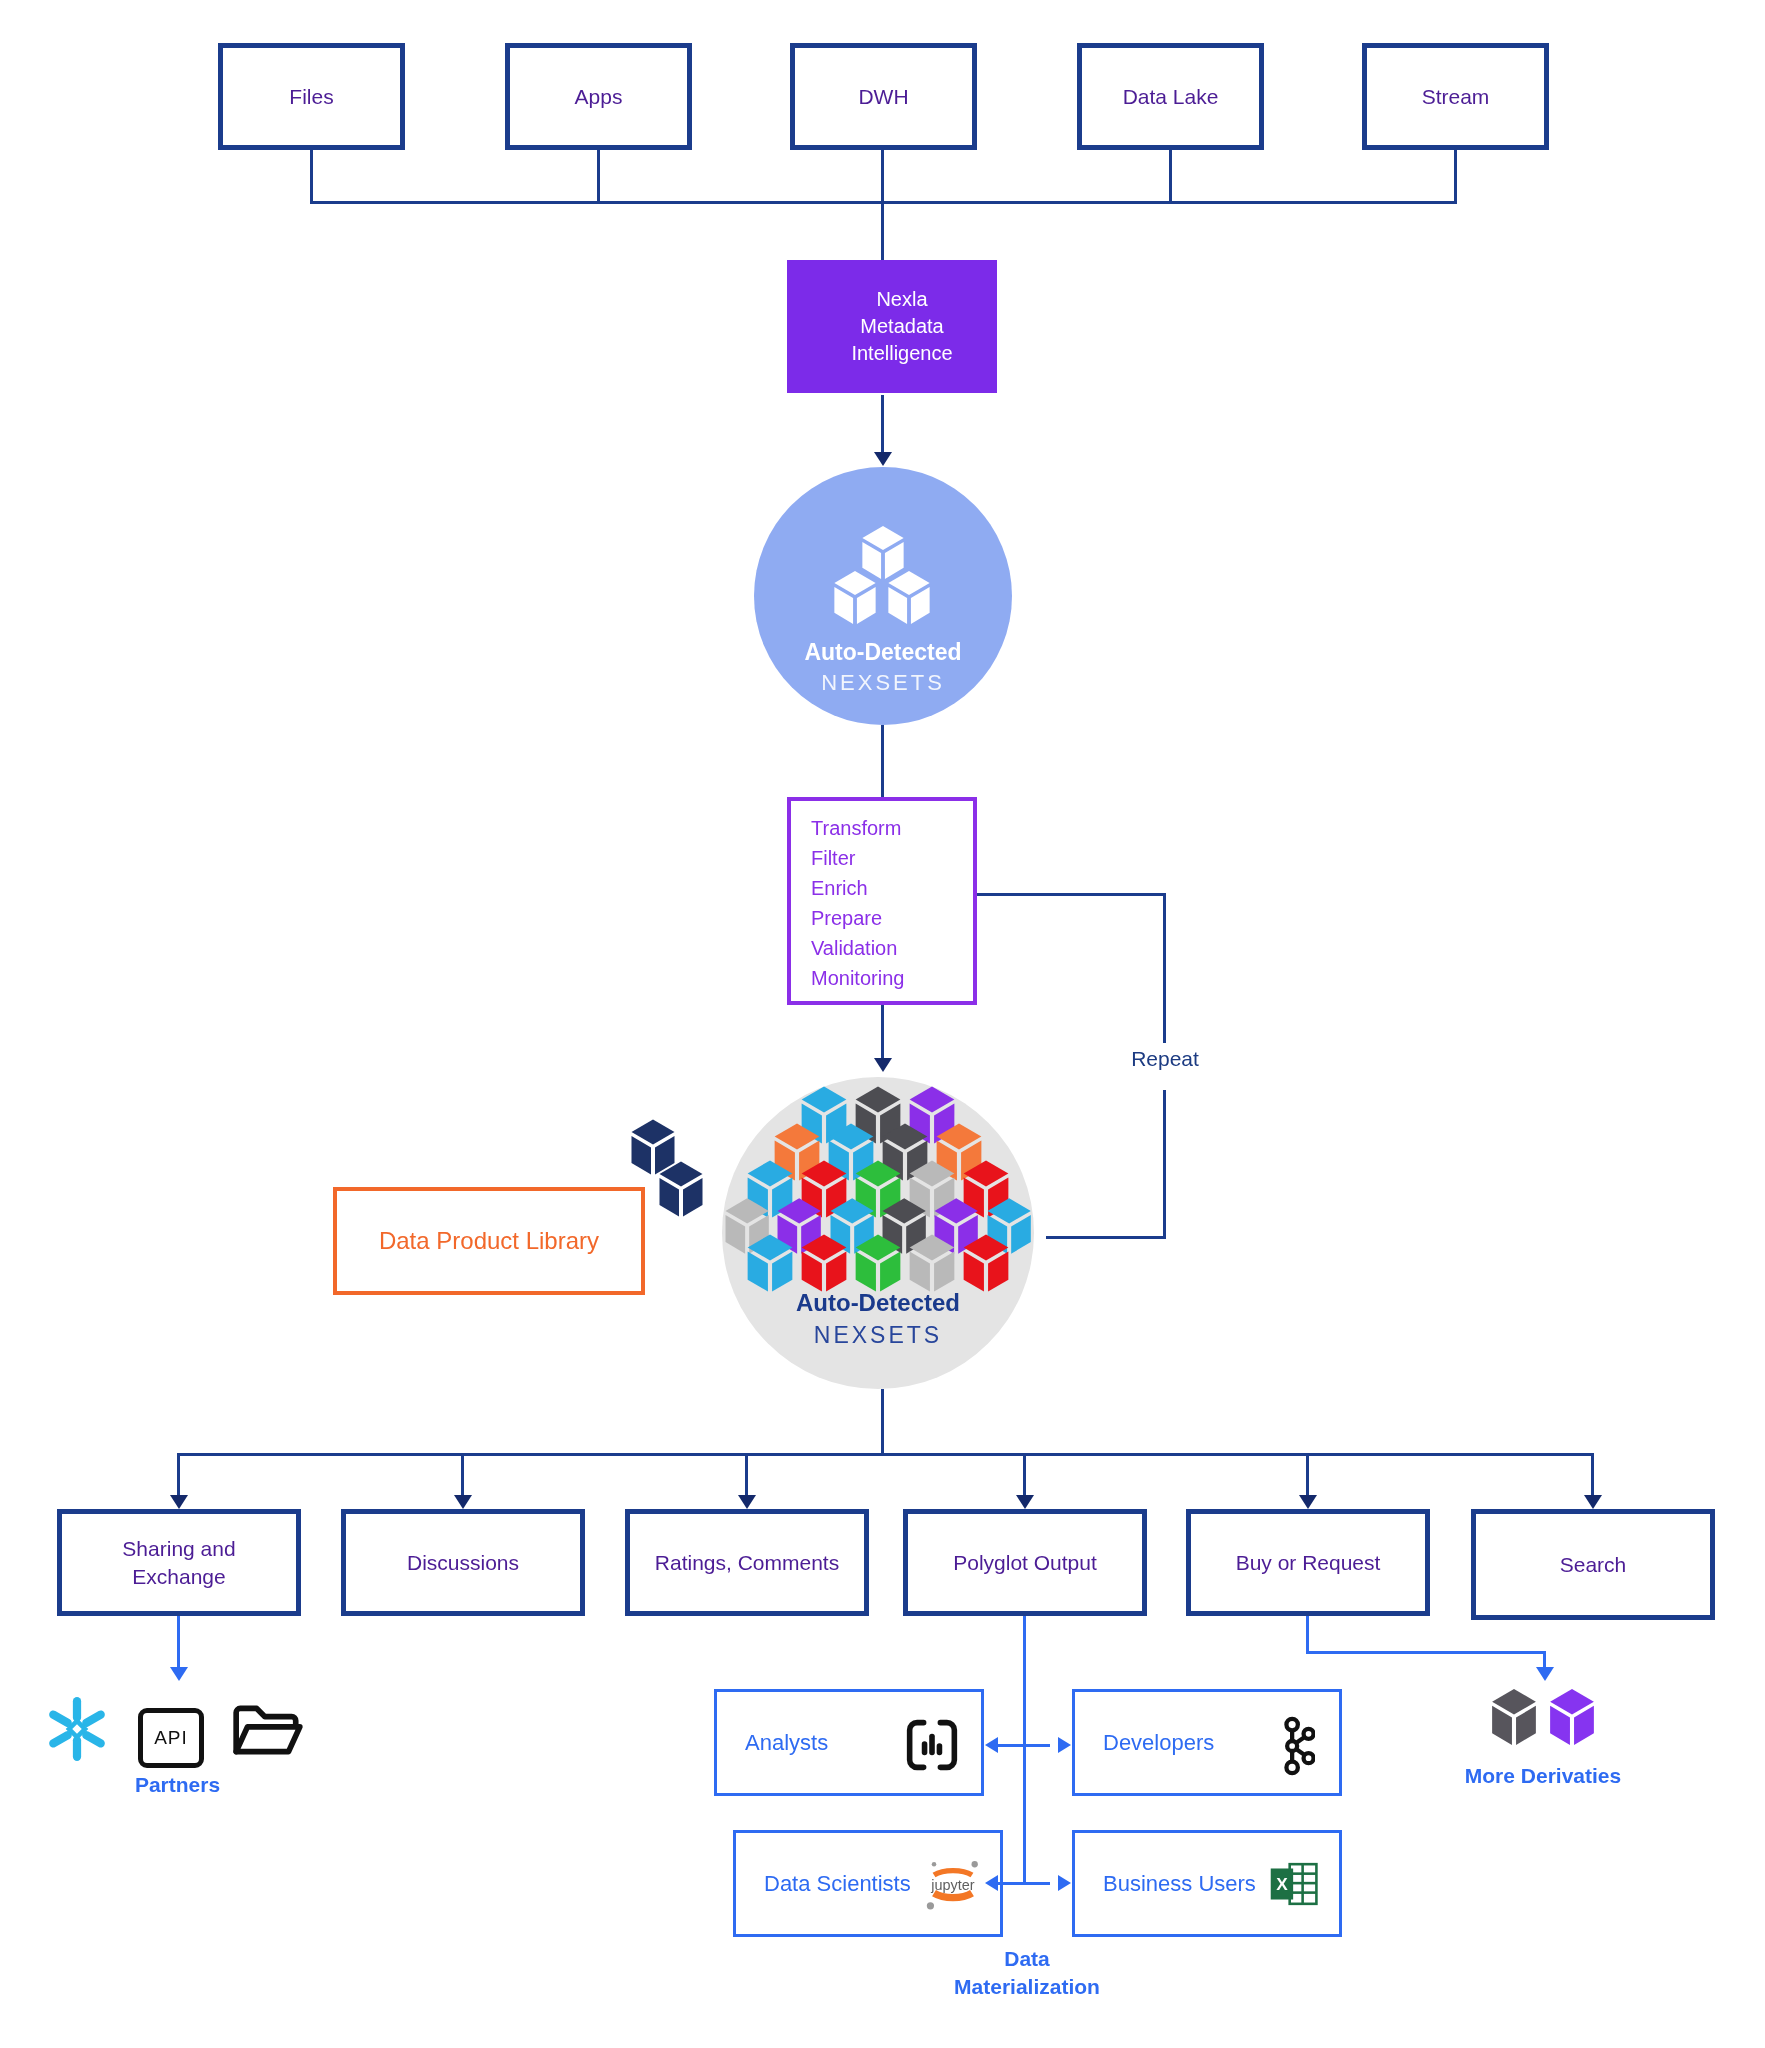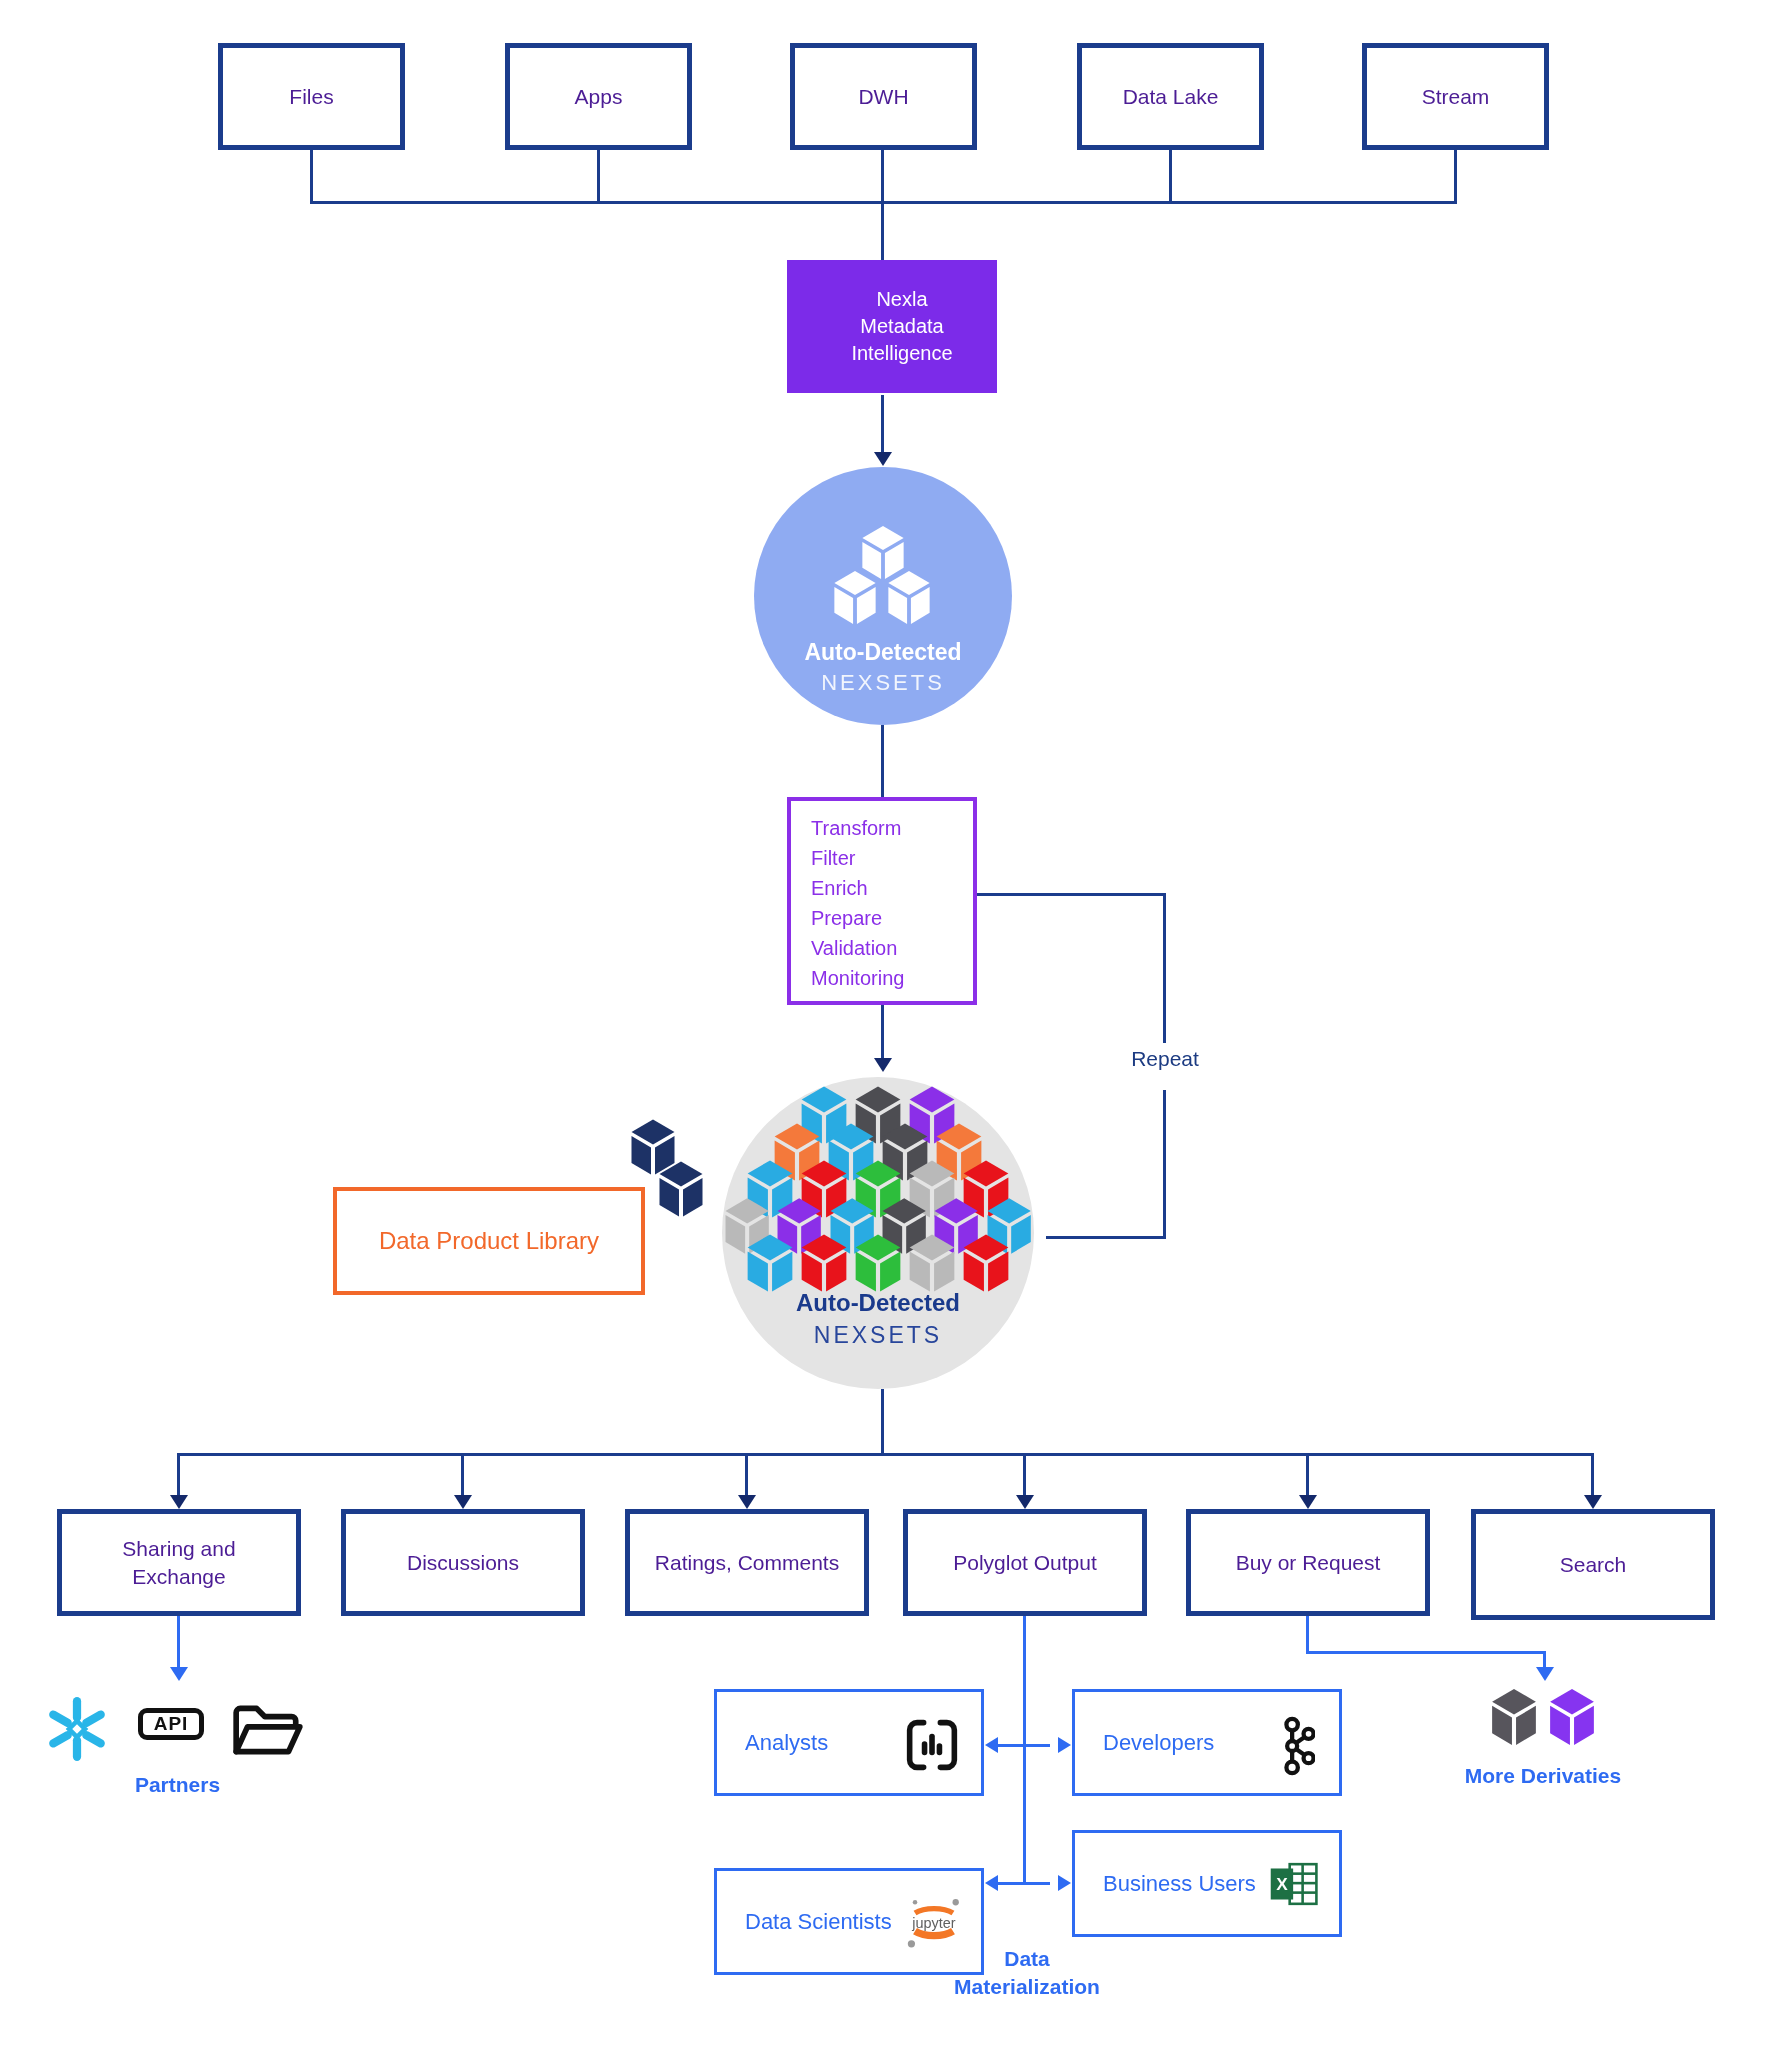--- a/index.html
+++ b/index.html
@@ -312,23 +312,23 @@
           <line x1="32" y1="43" x2="32" y2="59"></line>
         <line x1="9" y1="18" x2="23" y2="26"></line>
           <line x1="41" y1="38" x2="55" y2="46"></line>
         <line x1="9" y1="46" x2="23" y2="38"></line>
           <line x1="41" y1="26" x2="55" y2="18"></line>
       </g>
       <rect x="26.5" y="26.5" width="11" height="11" transform="rotate(45 32 32)" fill="none" stroke="#29B5E8" stroke-width="4.5"></rect>
     </svg>
   </span>
 
-  <div style="position:absolute;left:138px;top:1708px;width:66px;height:32px;border:5px solid #111;
+  <div style="position:absolute;left:138px;top:1708px;width:66px;height:60px;border:5px solid #111;
               border-radius:9px;box-sizing:border-box;display:flex;align-items:center;justify-content:center;
-              font-weight:bold;font-size:19px;letter-spacing:1px;color:#111;">
+              font-weight:normal;font-size:19px;letter-spacing:1px;color:#111;">
     <span>API</span>
   </div>
 
   <span style="position:absolute;left:230px;top:1700px;">
     <svg viewBox="0 0 74 58" width="76" height="60" fill="none" stroke="#111" stroke-width="5.5" stroke-linejoin="round" stroke-linecap="round">
       <path d="M6,50 V12 a4,4 0 0 1 4,-4 h16 l8,8 h26 a4,4 0 0 1 4,4 v5"></path>
       <path d="M6,50 l11,-24 h51 l-11,24 z"></path>
     </svg>
   </span>
 
@@ -367,21 +367,21 @@
           <circle cx="24" cy="12" r="8"></circle>
             <circle cx="24" cy="42" r="7"></circle>
             <circle cx="24" cy="72" r="8"></circle>
           <circle cx="47" cy="25" r="7"></circle>
             <circle cx="47" cy="59" r="7"></circle>
         </g>
       </svg>
     </span>
   </div>
 
-  <div class="bluebox" style="left:714px;top:1830px;width:270px;height:107px;margin-top:38px;">
+  <div class="bluebox" style="left:733px;top:1830px;width:270px;height:107px;">
     <span style="margin-left:28px;">Data Scientists</span>
     <span style="position:absolute;right:16px;top:24px;">
       <svg viewBox="0 0 68 62" width="62" height="56">
         <path d="M13,20 A26,12 0 0 1 55,20" fill="none" stroke="#F37726" stroke-width="6"></path>
         <path d="M13,40 A26,12 0 0 0 55,40" fill="none" stroke="#F37726" stroke-width="8"></path>
         <text x="34" y="36" text-anchor="middle" font-size="16" fill="#5f5f5f" font-family="Liberation Sans, sans-serif">jupyter</text>
         <circle cx="58" cy="8" r="3.5" fill="#9a9a9a"></circle>
         <circle cx="9" cy="54" r="4" fill="#9a9a9a"></circle>
         <circle cx="13" cy="8" r="2.5" fill="#9a9a9a"></circle>
       </svg>

